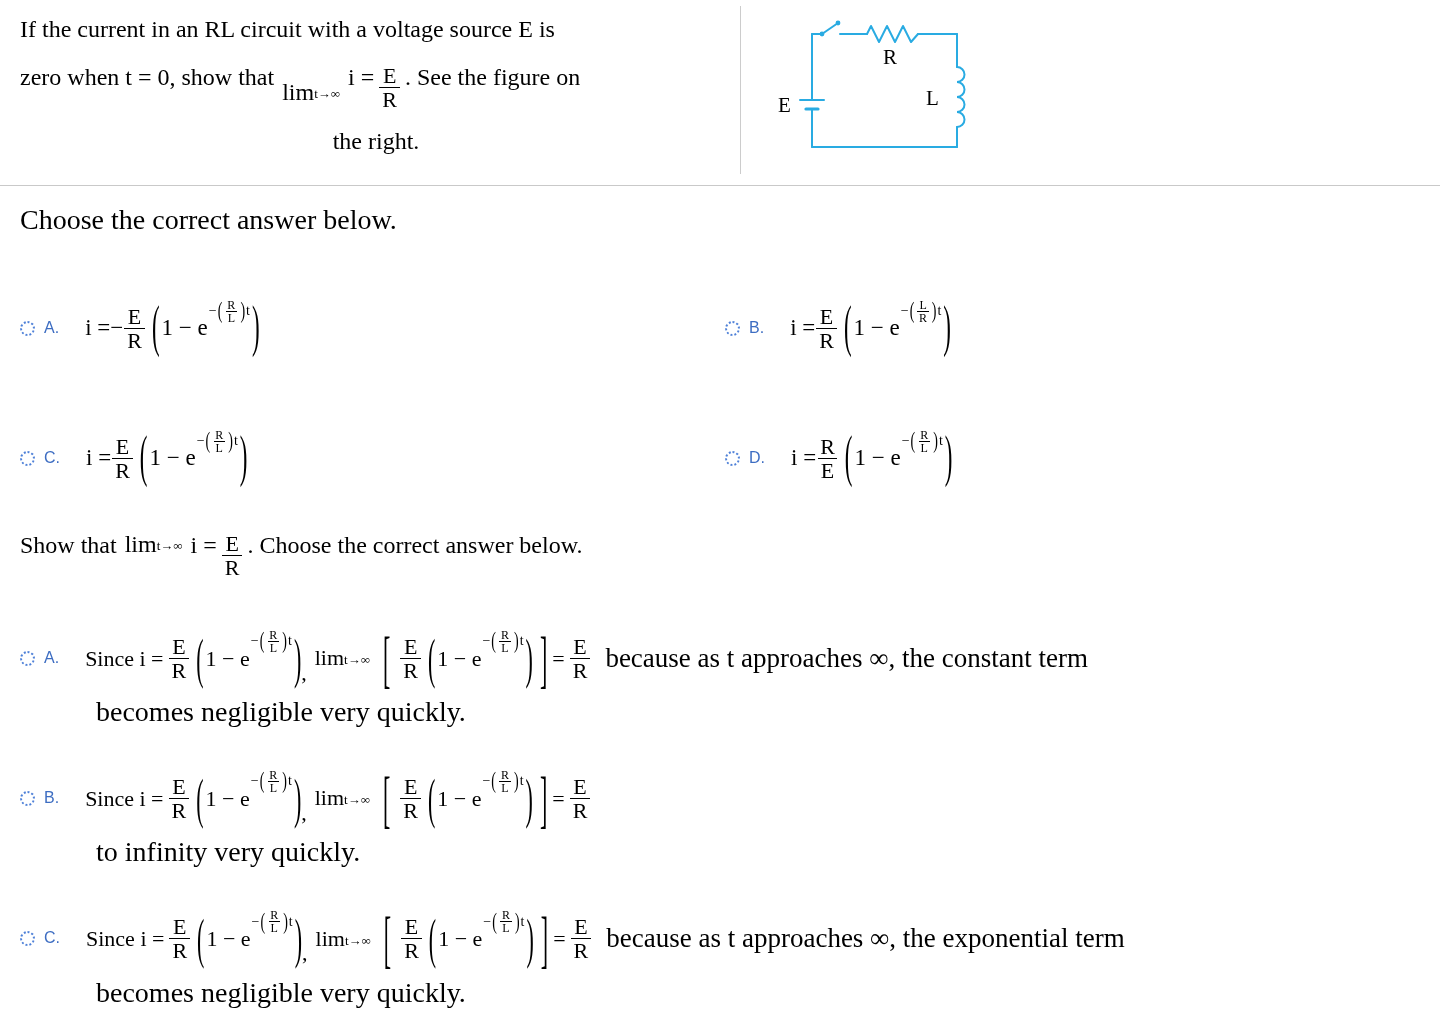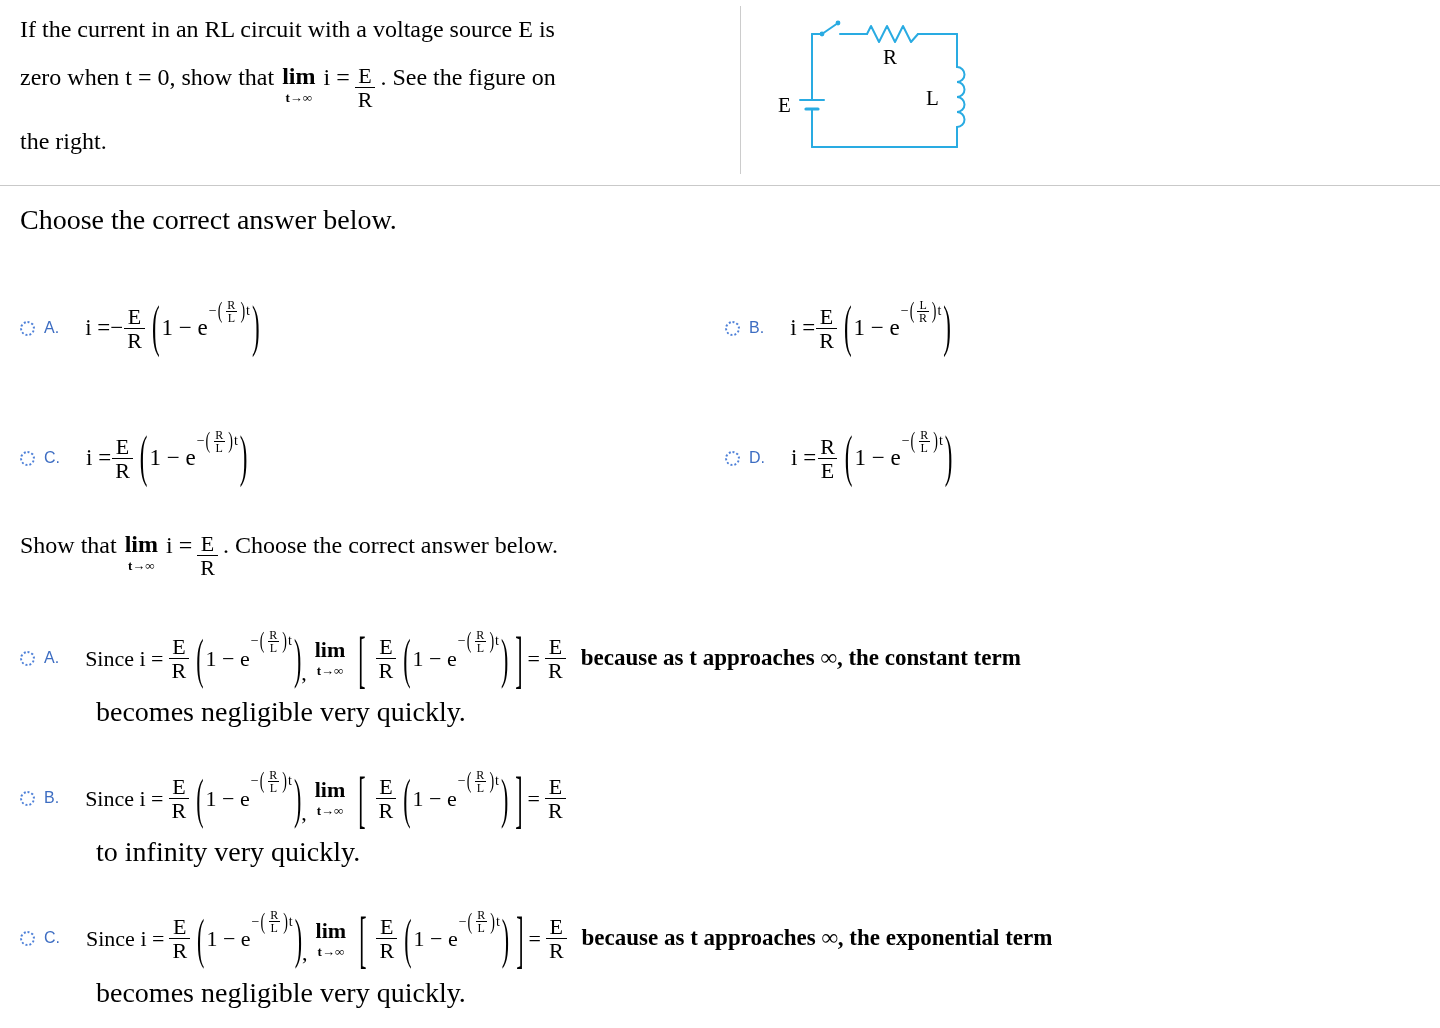--- a/index.html
+++ b/index.html
@@ -7,56 +7,56 @@
   .page {
     position:relative; width:1440px; height:1028px; background:#fff;
     font-family:"Liberation Serif", serif; color:#000; overflow:hidden; line-height:1.15;
   }
 
   
   .header { position:relative; height:186px; border-bottom:1px solid #c9c9c9; }
   .problem { position:absolute; left:20px; top:16px; width:712px; font-size:24px; }
   .pline1 { margin-bottom:20px; }
   .pline2 { display:flex; height:56px; margin-bottom:8px; }
-  .pline3 { margin-top:2px; }
+  .pline3 { margin-top:2px;text-align:center; }
   .vdiv { position:absolute; left:740px; top:6px; width:1px; height:168px; background:#cccccc; }
   .figure { position:absolute; left:770px; top:12px; }
 
   
   .mrow { display:inline-flex; align-items:center; font-size:23px; }
   .mt { white-space:pre; }
   .frac { display:inline-flex; flex-direction:column; align-items:center; margin:0 5px; line-height:1.05; font-size:22px; }
   .frac .num { padding:0 3px; }
   .frac .den { border-top:1.4px solid #000; padding:0 3px; }
   .frac.sm { font-size:12px; margin:0 1px; line-height:1; }
   .frac.sm .den { border-top:1px solid #000; padding:0 2px; }
   .bp { display:inline-block; transform:scaleY(2.45); margin:0 2px; font-weight:400; }
   .bb { display:inline-block; transform:scaleY(2.9); margin:0 5px; font-weight:400; }
   .exp { display:inline-flex; align-items:center; font-size:14px; position:relative; top:-17px; margin-left:1px; }
   .exp .sp { display:inline-block; transform:scaleY(1.7); margin:0 1px; font-size:14px; }
-  .lim { display:inline-flex; flex-direction:column; align-items:center; margin:0 8px; line-height:1;font-weight:bold; }
+  .lim { display:inline-flex; align-items:center; margin:0 8px; line-height:1; }
   .lim .limsub { font-size:13px; margin-top:3px; }
   .sign { margin-right:-4px; }
   .comma { position:relative; top:14px; margin-left:-2px; }
 
   
   .radio { width:15px; height:15px; border:2px dotted #4f81d8; border-radius:50%; flex:none; background:#fff; }
   .olabel { font-family:"Liberation Sans", sans-serif; font-size:16px; color:#3d6dc2; margin:0 26px 0 9px; flex:none; }
 
   .q1 { margin:18px 20px 0 20px; }
   .prompt { font-size:28px; }
   .q1grid { display:grid; grid-template-columns:705px 1fr; row-gap:34px; margin-top:44px; }
   .opt { display:flex; align-items:center; min-height:96px; }
 
   .q2 { margin:26px 20px 0 20px; }
   .q2prompt { display:flex; align-items:flex-start; font-size:24px; height:56px; }
   .q2opt { margin-top:24px; }
   .q2line1 { display:flex; align-items:center; min-height:92px; }
   .q2line1 .mrow { font-size:22px; }
-  .reason { margin-left:10px; font-size:23px;font-weight:bold; }
+  .reason { margin-left:10px; font-size:27px; }
   .q2line2 { font-size:28px; margin-left:76px; margin-top:-8px; }
 
   
   .figure svg text { font-family:"Liberation Serif", serif; fill:#000; }
 </style>
 </head>
 <body>
 
 <div class="page">
 

